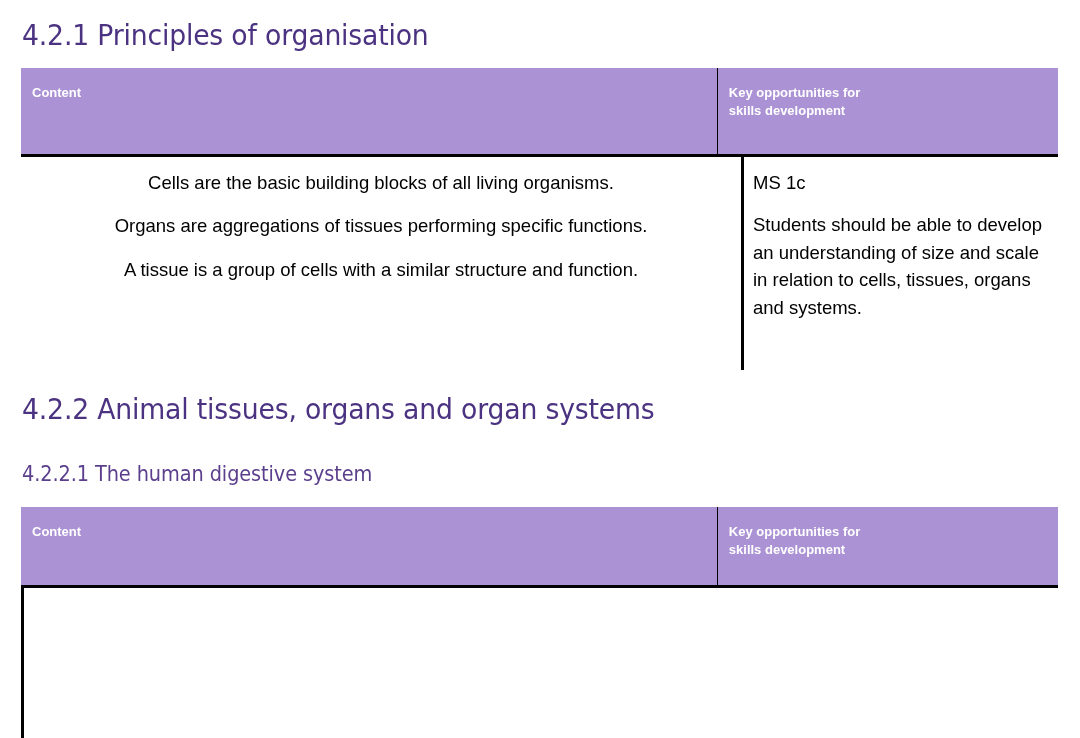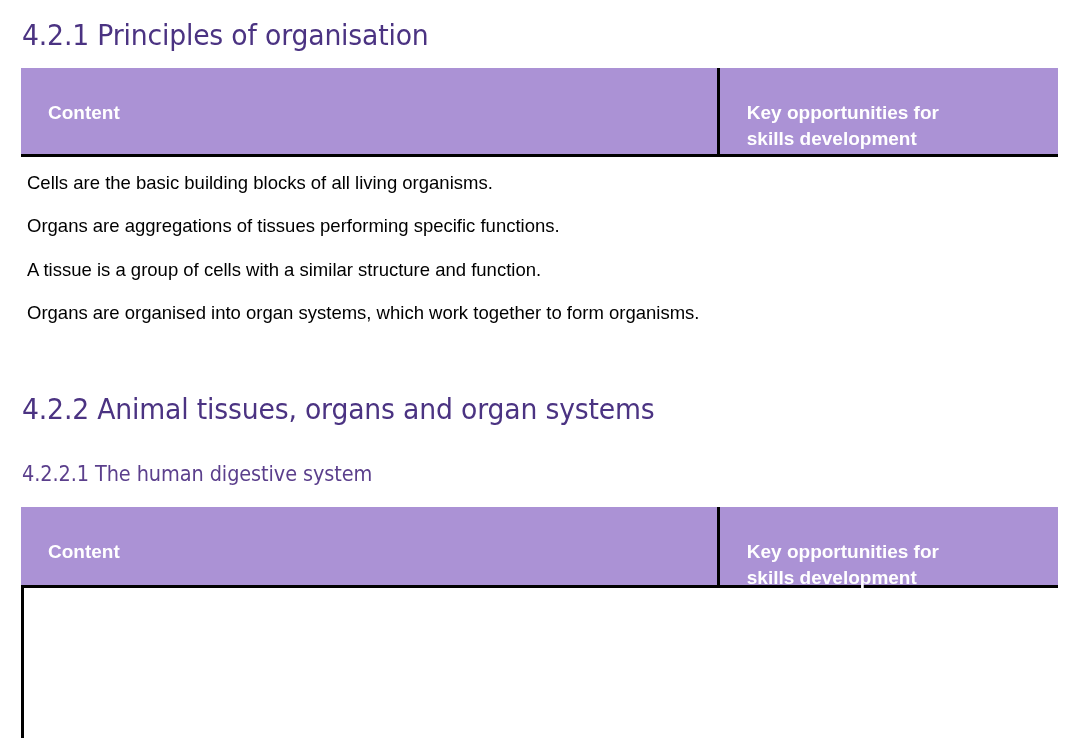--- a/index.html
+++ b/index.html
@@ -65,33 +65,33 @@
   .table-one { top: 68px; }
   .table-two { top: 507px; }
 
   .thead {
     display: flex;
     background: #ab92d5;
     border-bottom: 3px solid #000000;
     box-sizing: border-box;
   }
   .thead .col-left  { width: 720px; box-sizing: border-box; }
-  .thead .col-right { width: 353px; box-sizing: border-box; border-left: 3px solid #000000; }
+  .thead .col-right { width: 353px; box-sizing: border-box; border-left: 1px solid #000000; }
 
   .table-one .thead { height: 89px; }
   .table-two .thead { height: 81px; }
 
   .th-text {
     color: #ffffff;
     font-family: "Liberation Sans", sans-serif;
     font-weight: bold;
-    font-size: 19px;
+    font-size: 13px;
     line-height: 1.38;
     padding: 16px 0 0 11px;
-    margin: 16px;
+    margin: 0;
   }
 
   .tbody { display: flex; }
   .tbody .col-left  { width: 720px; box-sizing: border-box; }
   .tbody .col-right { width: 317px; box-sizing: border-box; border-left: 3px solid #000000; }
 
   .table-one .tbody .col-left  { min-height: 213px; }
   .table-one .tbody .col-right { min-height: 213px; }
   .table-two .tbody .col-left  { min-height: 150px; }
   .table-two .tbody .col-right { min-height: 150px; }
@@ -100,21 +100,21 @@
     font-family: "Liberation Sans", sans-serif;
     font-size: 18.5px;
     line-height: 1.48;
     color: #000000;
     margin: 0;
     padding: 0;
   }
   .col-left .cell-para  { padding: 0 6px 0 6px; }
   .col-right .cell-para { padding: 0 8px 0 9px; }
 
-  .col-left  .cell-inner { padding: 12px 0 0 0; }
+  .col-left  .cell-inner { padding: 12px 0 0 0; text-align: center; }
   .col-right .cell-inner { padding: 12px 0 0 0; }
 
   .col-left  .cell-para + .cell-para { margin-top: 16px; }
   .col-right .cell-para + .cell-para { margin-top: 15px; }
 
   .empty-cell { min-height: 10px; }
 </style>
 </head>
 <body>
 
@@ -130,21 +130,26 @@
       <div class="col-right">
         <p class="th-text"><span>Key opportunities for</span><br><span>skills development</span></p>
       </div>
     </div>
     <div class="tbody">
       <div class="col-left">
         <div class="cell-inner">
           <p class="cell-para">Cells are the basic building blocks of all living organisms.</p>
           <p class="cell-para">Organs are aggregations of tissues performing specific functions.</p>
           <p class="cell-para">A tissue is a group of cells with a similar structure and function.</p>
-          <p class="cell-para">Organs are organised into organ systems, which work together to form organisms.</p>
+        </div>
+      </div>
+      <div class="col-right">
+        <div class="cell-inner">
+          <p class="cell-para">MS 1c</p>
+          <p class="cell-para">Students should be able to develop an understanding of size and scale in relation to cells, tissues, organs and systems.</p>
         </div>
       </div>
     </div>
   </div>
 
   <h1 class="h-major h1-pos-b">4.2.2 Animal tissues, organs and organ systems</h1>
 
   <h2 class="h-minor h2-pos-a">4.2.2.1 The human digestive system</h2>
 
   <div class="spec-table table-two">

